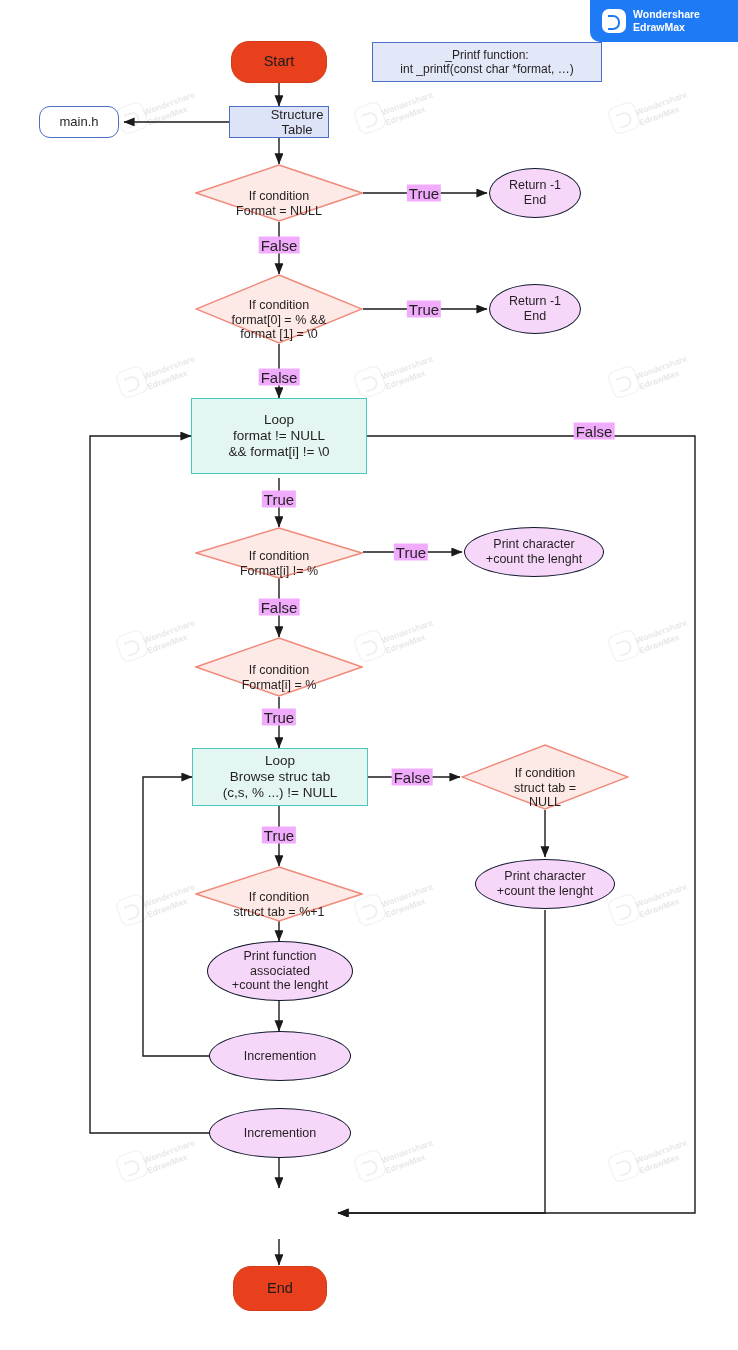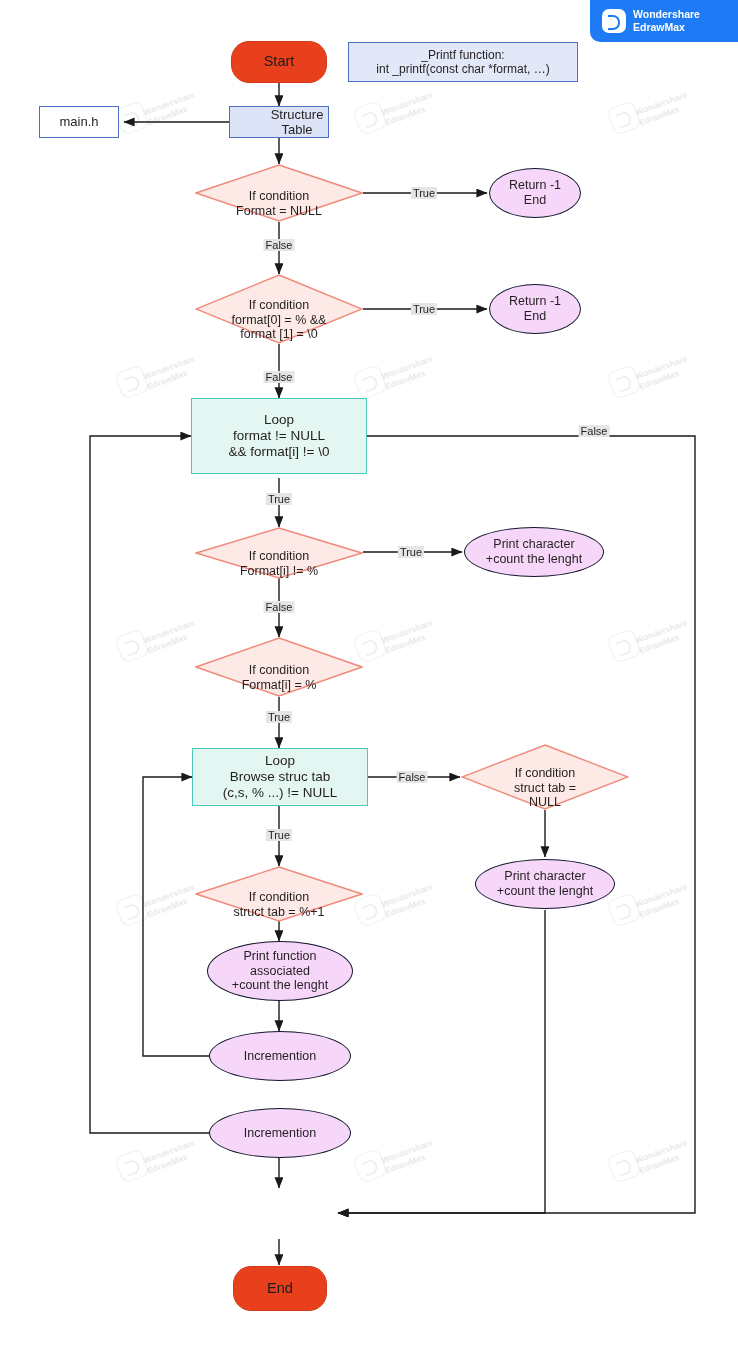--- a/index.html
+++ b/index.html
@@ -26,21 +26,21 @@
     border-radius:18px;
     font-size:14.5px;
     color:#1b1b1b;
   }
   
   .rect{
     background:#dde4f7;
     border:1px solid #4a6fc4;
     font-size:13px;
   }
-  .rect.plain{background:#ffffff;}
+  .rect.plain{background:#ffffff;border-radius:11px;}
   
   .note{
     background:#e3e8f8;
     border:1px solid #4a6fc4;
     font-size:12px;
   }
   
   .loop{
     background:#e3f6f2;
     border:1px solid #49c9bb;
@@ -54,23 +54,23 @@
     font-size:12.5px;
   }
   
   .diamond{background:transparent;border:none;}
   .diamond .dshape{position:absolute;left:0;top:0;width:100%;height:100%;}
   .diamond .lbl{position:relative;z-index:2;font-size:12.5px;margin-top:22px;}
 
   
   .elabel{
     position:absolute;
-    font-size:11px;
+    font-size:15px;
     color:#231f20;
-    background:#e5e5e5;
+    background:#f0abfc;
     padding:0 2px;
     white-space:nowrap;
     transform:translate(-50%,-50%);
   }
 
   
   .wm{
     position:absolute;
     pointer-events:none;
     transform-origin:center center;
@@ -271,21 +271,21 @@
   <span class="elabel" style="left:411px;top:552px;">True</span>
   <span class="elabel" style="left:279px;top:607px;">False</span>
   <span class="elabel" style="left:279px;top:717px;">True</span>
   <span class="elabel" style="left:412px;top:777px;">False</span>
   <span class="elabel" style="left:279px;top:835px;">True</span>
 
   <div class="node term" style="left:231px;top:41px;width:96px;height:42px;">
     <span class="lbl">Start</span>
   </div>
 
-  <div class="node note" style="left:348px;top:42px;width:230px;height:40px;">
+  <div class="node note" style="left:372px;top:42px;width:230px;height:40px;">
     <span class="lbl">_Printf function:
 int _printf(const char *format, …)</span>
   </div>
 
   <div class="node rect" style="left:229px;top:106px;width:100px;height:32px;padding-left:36px;">
     <span class="lbl">Structure Table</span>
   </div>
 
   <div class="node rect plain" style="left:39px;top:106px;width:80px;height:32px;">
     <span class="lbl">main.h</span>

